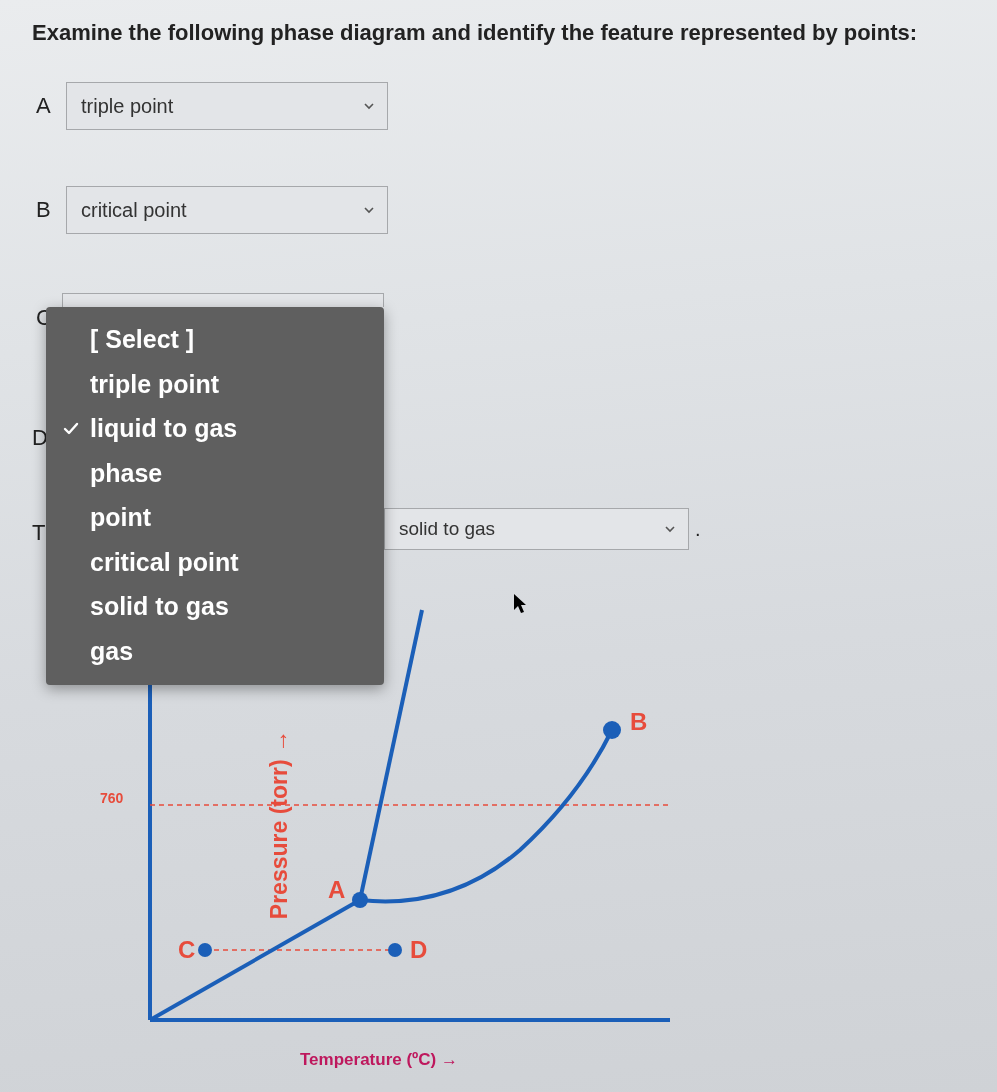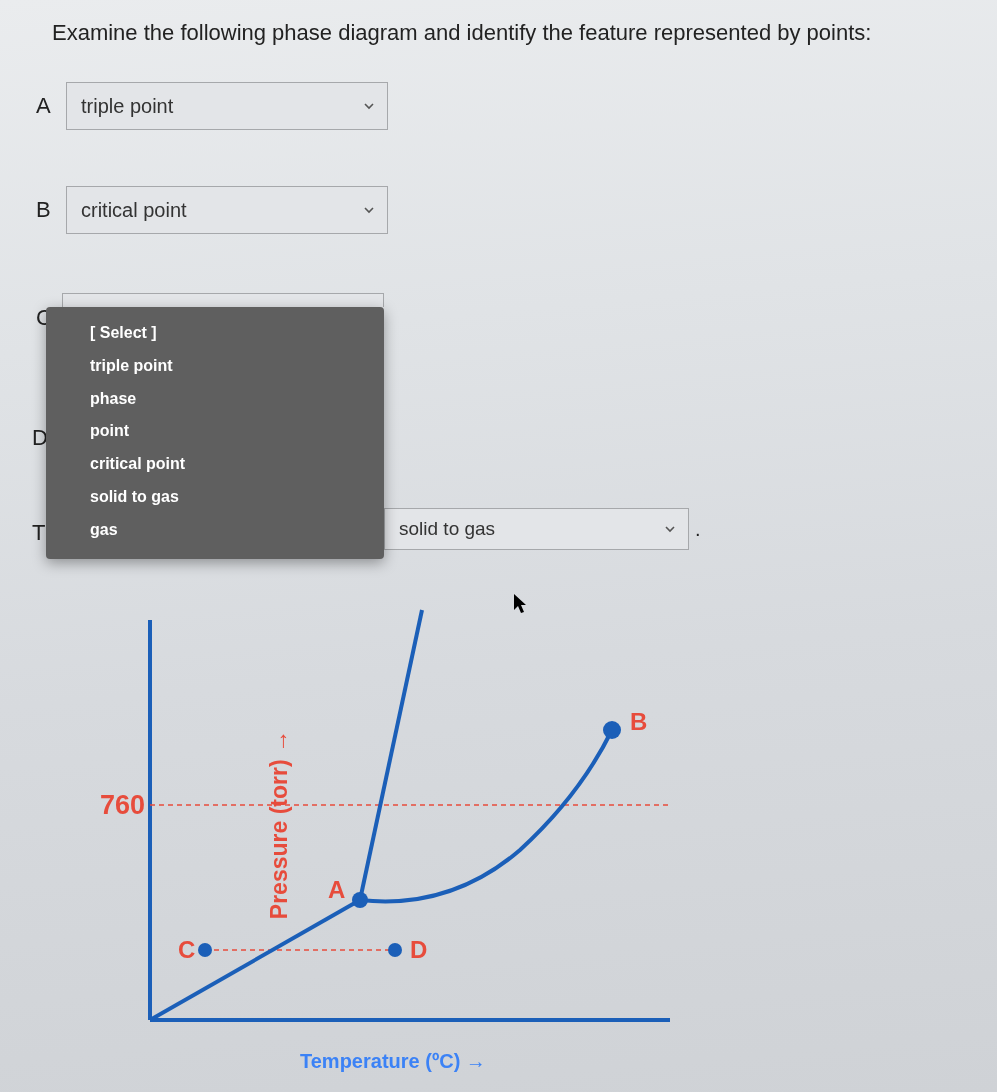--- a/index.html
+++ b/index.html
@@ -8,24 +8,24 @@
     font-family: "Helvetica Neue", Arial, sans-serif;
     background: linear-gradient(175deg, #eaecee 0%, #e0e3e6 30%, #d7dade 60%, #cfd2d6 100%);
     width: 997px;
     height: 1092px;
     overflow: hidden;
     position: relative;
     color: #222;
   }
   .question {
     position: absolute;
-    left: 52px;
+    left: 32px;
     top: 20px;
     font-size: 22px;
-    font-weight: 400;
+    font-weight: 700;
   }
   .row {
     position: absolute;
     display: flex;
     align-items: center;
     gap: 10px;
   }
   .row-label {
     font-size: 22px;
     font-weight: 500;
@@ -56,21 +56,21 @@
     width: 338px;
     background: #5f5f5f;
     color: #fff;
     border-radius: 4px;
     padding: 10px 0 12px 0;
     box-shadow: 0 4px 14px rgba(0,0,0,0.35);
     z-index: 10;
   }
   .dd-item {
     padding: 6px 20px 6px 44px;
-    font-size: 16px;
+    font-size: 25px;
     font-weight: 600;
     position: relative;
     line-height: 1.3;
   }
   .dd-item .check {
     position: absolute;
     left: 16px;
     top: 7px;
   }
   .partial-c {
@@ -146,29 +146,29 @@
     width: 0;
   }
   .ylabel-inner{
     display:inline-block;
     transform: translateX(-100%);
   }
   .xlabel {
     position: absolute;
     left: 300px;
     top: 1050px;
-    font-size: 20px;
+    font-size: 17px;
     font-weight: 700;
-    color: #3b82f6;
+    color: #be185d;
   }
   .ytick {
     position:absolute;
     color:#e74c3c;
     font-weight:700;
-    font-size:27px;
+    font-size:14px;
   }
   .cursor {
     position:absolute;
     left: 512px;
     top: 592px;
     z-index:20;
   }
 </style>
 </head>
 <body>
@@ -202,20 +202,28 @@
 <div class="partial-c">C</div>
 <div class="hidden-select-top"></div>
 
 <div class="partial-d">D</div>
 
 <div class="partial-t">T</div>
 
 <div class="dropdown-popup">
   <div class="dd-item">[ Select ]</div>
   <div class="dd-item">triple point</div>
+  <div class="dd-item">
+    <span class="check">
+      <svg width="18" height="18" viewBox="0 0 18 18">
+          <path d="M3 9 L7 13 L15 4" stroke="#fff" stroke-width="2.4" fill="none" stroke-linecap="round" stroke-linejoin="round"></path>
+        </svg>
+    </span>
+    <span>liquid to gas</span>
+  </div>
   <div class="dd-item">phase</div>
   <div class="dd-item">point</div>
   <div class="dd-item">critical point</div>
   <div class="dd-item">solid to gas</div>
   <div class="dd-item">gas</div>
 </div>
 
 <div class="right-select">
   <div class="select-box">
     <span>solid to gas</span>

